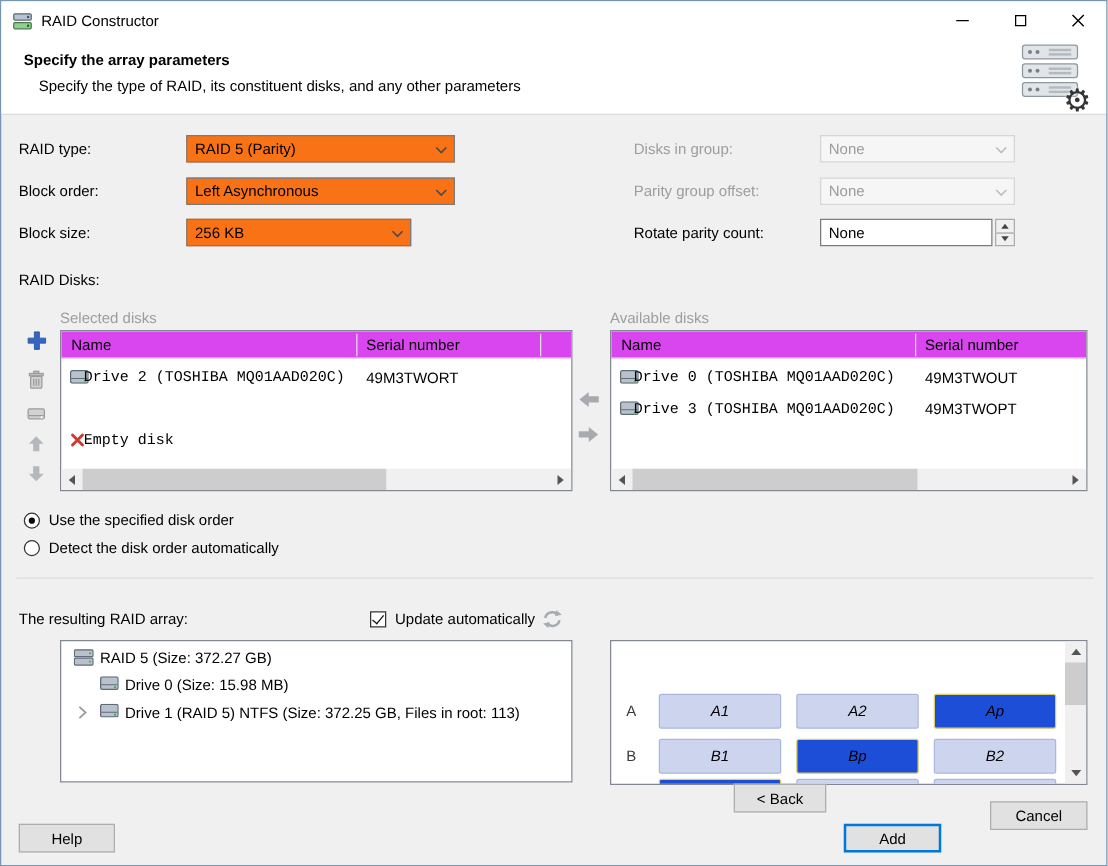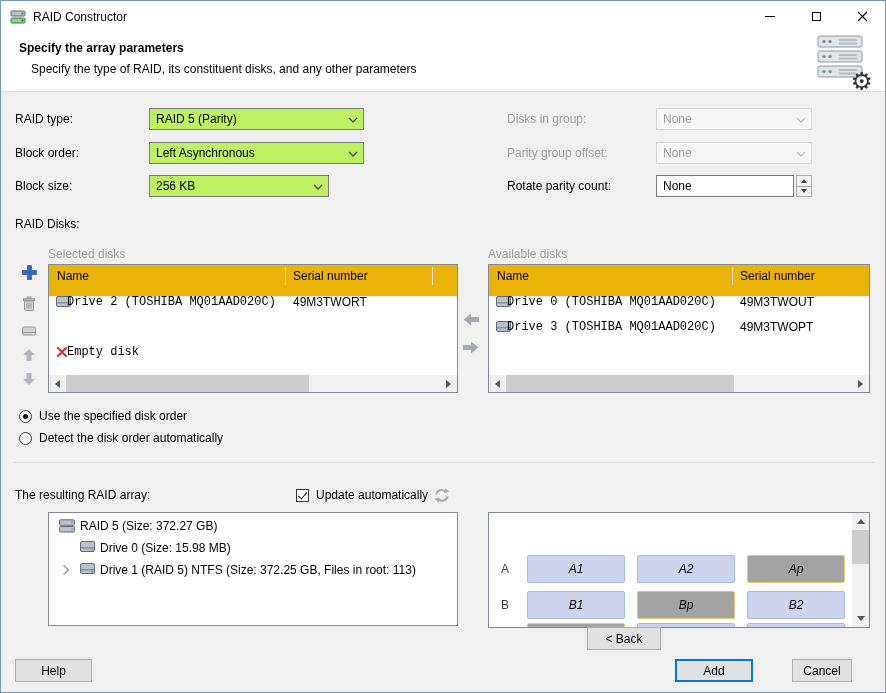--- a/index.html
+++ b/index.html
@@ -21,41 +21,41 @@
   .header-title { position:absolute; left:18px; top:9px; font-weight:bold; }
   .header-sub { position:absolute; left:30px; top:30px; }
   .wizard-art { position:absolute; right:10px; top:2px; width:60px; height:56px; }
   .gear-glyph { position:absolute; right:2px; bottom:-4px; font-size:25px; color:#353535; line-height:1; text-shadow:0 0 2px #fff; }
 
   
   .lbl { position:absolute; height:14px; line-height:14px; white-space:nowrap; }
   .lbl.dim { color:#9d9d9d; }
 
   
-  .combo { position:absolute; height:22px; background:#bef264; border:1px solid #7a7a7a; display:flex; align-items:center; padding-left:6px; }
+  .combo { position:absolute; height:22px; background:#f97316; border:1px solid #7a7a7a; display:flex; align-items:center; padding-left:6px; }
   .combo-val { white-space:nowrap; overflow:hidden; }
   .combo-arrow { position:absolute; right:5px; top:8px; color:#4a4a4a; line-height:0; }
   .combo.disabled { background:#f6f6f6; border-color:#d6d6d6; color:#9c9c9c; }
   .combo.disabled .combo-arrow { color:#bdbdbd; }
 
   
   .spinbox { position:absolute; height:22px; display:flex; }
   .spin-field { flex:1; background:#fff; border:1px solid #7a7a7a; display:flex; align-items:center; padding-left:6px; }
   .spin-btns { width:16px; margin-left:2px; display:flex; flex-direction:column; }
   .spin-btn { flex:1; background:#f0f0f0; border:1px solid #acacac; display:flex; align-items:center; justify-content:center; }
   .spin-btn + .spin-btn { margin-top:-1px; }
   .tri-up   { width:0;height:0;border-left:3.5px solid transparent;border-right:3.5px solid transparent;border-bottom:4px solid #444; }
   .tri-down { width:0;height:0;border-left:3.5px solid transparent;border-right:3.5px solid transparent;border-top:4px solid #444; }
 
   
   .tool-btn { position:absolute; width:20px; height:20px; display:flex; align-items:center; justify-content:center; }
 
   
   .listbox { position:absolute; background:#fff; border:1px solid #828790; overflow:hidden; }
-  .list-header { position:absolute; left:0; top:0; right:0; height:32px; background:#eab308; border-bottom:1px solid #ececec; }
+  .list-header { position:absolute; left:0; top:0; right:0; height:22px; background:#d946ef; border-bottom:1px solid #ececec; }
   .col-head { position:absolute; top:4px; white-space:nowrap; }
   .col-div { position:absolute; top:2px; width:1px; height:18px; background:#e0e0e0; }
   .list-row { position:absolute; left:0; right:0; height:25px; }
   .row-icon { position:absolute; left:7px; top:7px; line-height:0; }
   .row-icon svg { display:none; }
   .row-icon[data-icon="disk"] .i-disk { display:block; }
   .row-icon[data-icon="empty"] .i-empty { display:block; }
   .cell-name { position:absolute; left:18px; top:6px; white-space:nowrap;font-family:Liberation Mono, monospace; }
   .cell-serial { position:absolute; left:244px; top:6px; white-space:nowrap; }
 
@@ -85,21 +85,21 @@
   .tree-icon { position:absolute; top:4px; line-height:0; }
   .tree-label { position:absolute; top:4px; white-space:nowrap; }
   .tree-chevron { position:absolute; top:5px; line-height:0; }
 
   
   .grid-col { position:absolute; top:9px; width:110px; text-align:center; white-space:nowrap;margin-top:42px; }
   .grid-col[data-hl="true"] { color:#c00000; }
   .grid-rowlabel { position:absolute; width:32px; text-align:center; color:#3c3c3c; }
   .stripe-cell { position:absolute; width:98px; height:28px; border:1px solid transparent; border-radius:2px; display:flex; align-items:center; justify-content:center;font-style:italic; }
   .stripe-cell[data-celltype="data"]   { background:#ccd5ed; border-color:#aab8dd; }
-  .stripe-cell[data-celltype="parity"] { background:#a3a3a3; border-color:#dcce67; }
+  .stripe-cell[data-celltype="parity"] { background:#1d4ed8; border-color:#dcce67; }
 
   
   .btn { position:absolute; height:23px; background:#e1e1e1; border:1px solid #adadad; display:flex; align-items:center; justify-content:center; }
   .btn.default { border:2px solid #0078d7; }
 </style>
 </head>
 <body>
 
 <div class="window">
 
@@ -437,17 +437,17 @@
 
   <div class="btn" style="left:14px;top:658px;width:77px">
       <span>Help</span>
     </div>
   <div class="btn" style="left:586px;top:626px;width:74px">
       <span>&lt; Back</span>
     </div>
   <div class="btn default" style="left:674px;top:658px;width:78px">
       <span>Add</span>
     </div>
-  <div class="btn" style="left:791px;top:658px;width:60px">
+  <div class="btn" style="left:791px;top:640px;width:78px">
       <span>Cancel</span>
     </div>
 
 </div>
 
 </body></html>

